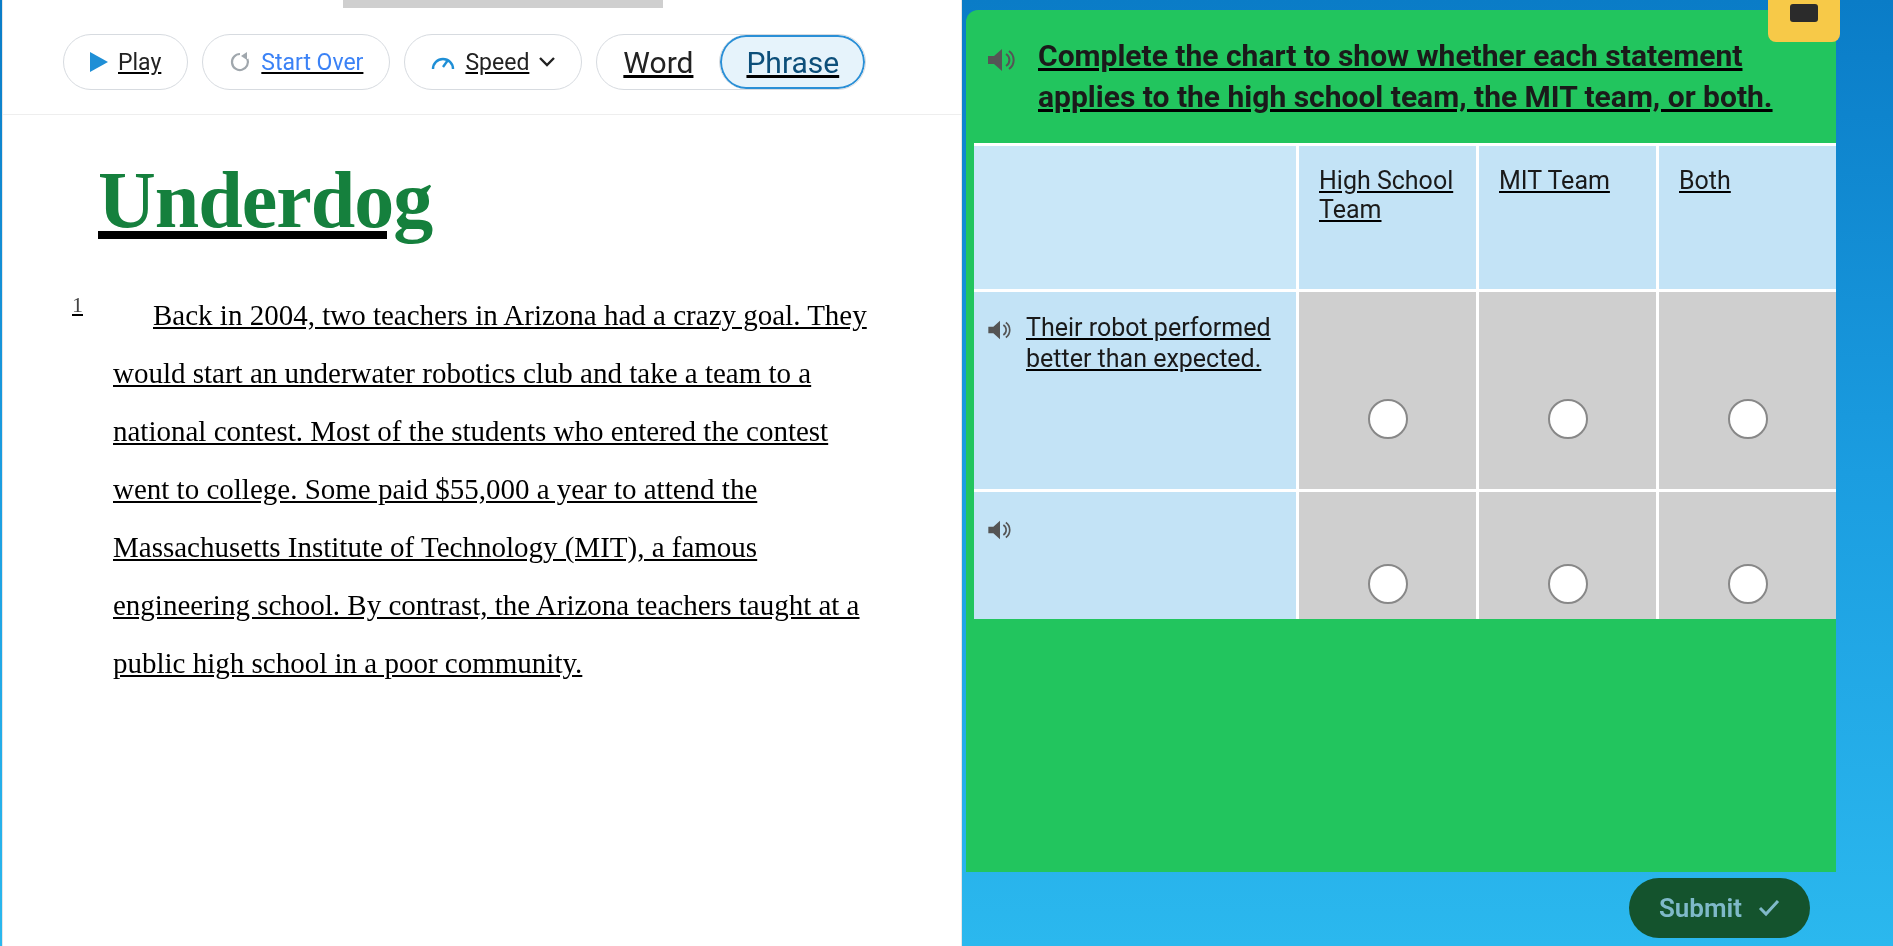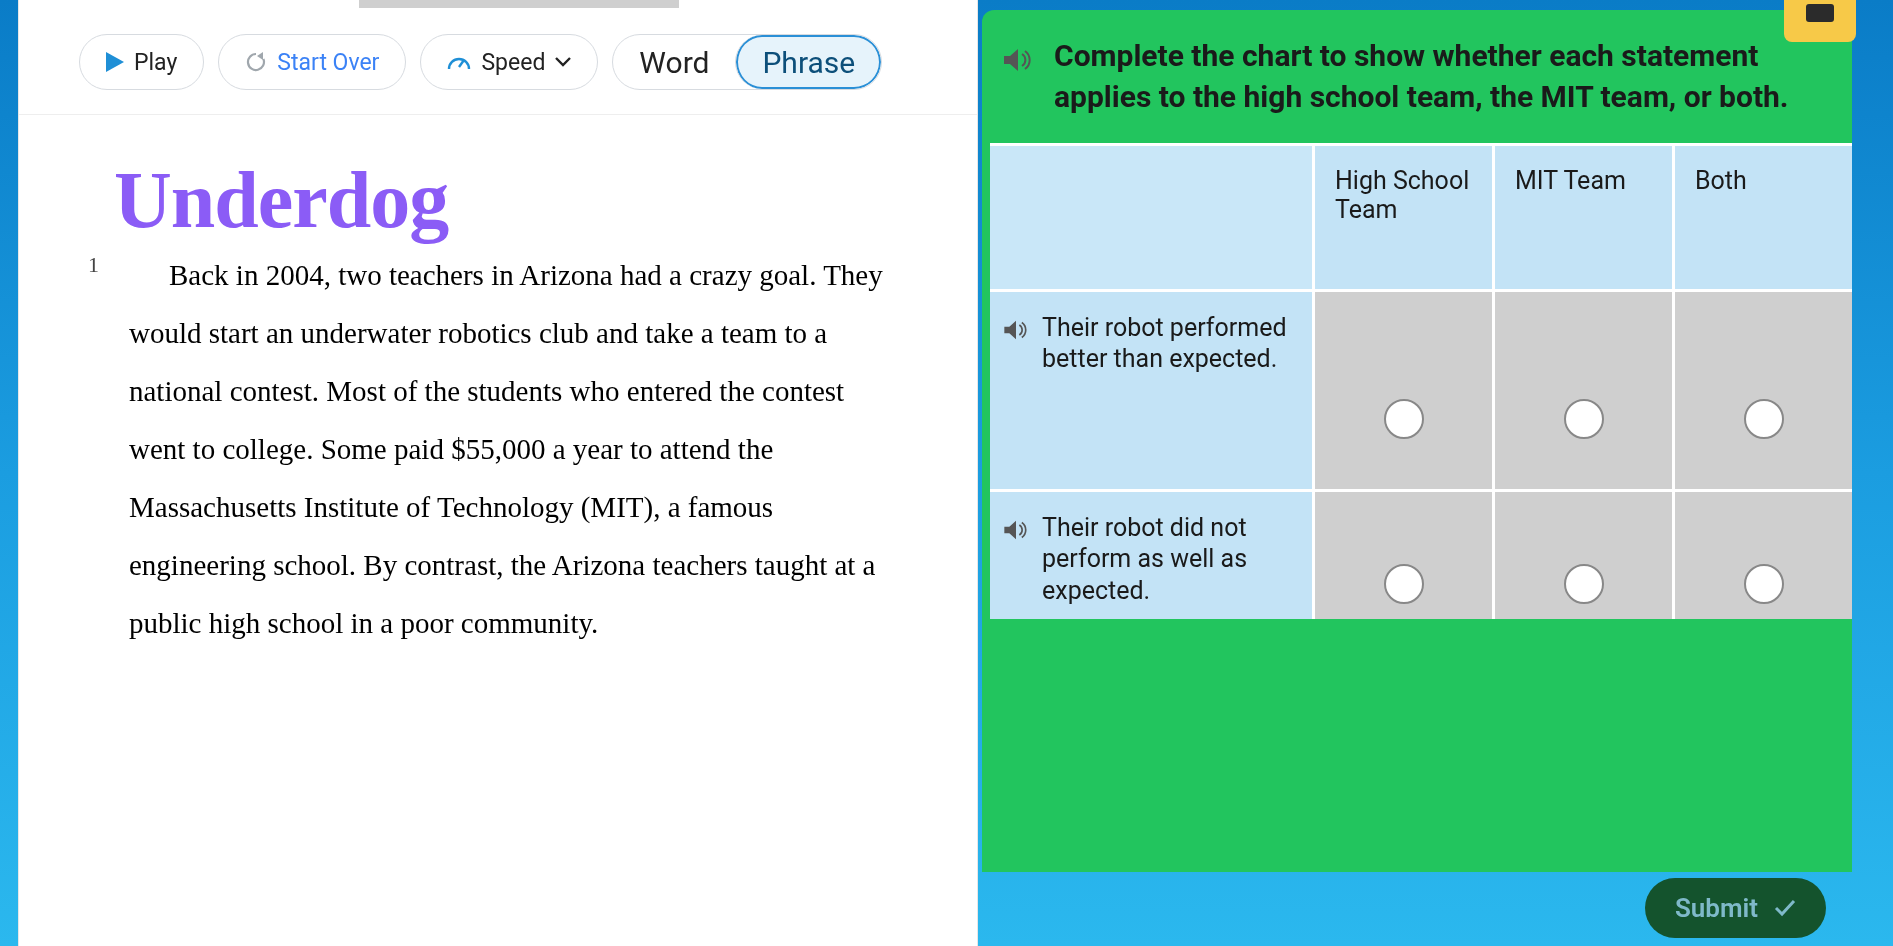--- a/index.html
+++ b/index.html
@@ -7,21 +7,22 @@
   font-family: -apple-system, BlinkMacSystemFont, "Segoe UI", Roboto, Helvetica, Arial, sans-serif;
   background: linear-gradient(180deg, #0a7cc7 0%, #1b9de0 50%, #2bb8ee 100%);
   width: 1893px;
   height: 946px;
   overflow: hidden;
   position: relative;
 }
 .app-wrap {
   display: flex;
   height: 100%;
-  padding: 0 18px;
+  padding: 0 2px;
+  text-decoration: underline;
 }
 .left-panel {
   flex: 1;
   background: #fff;
   display: flex;
   flex-direction: column;
   max-width: 960px;
   border-left: 1px solid #e6e6e6;
   border-right: 1px solid #e6e6e6;
 }
@@ -87,22 +88,23 @@
 }
 .article-area {
   flex: 1;
   overflow: hidden;
   padding: 40px 70px 0 50px;
 }
 .article-title {
   font-family: Georgia, "Times New Roman", serif;
   font-weight: 800;
   font-size: 80px;
-  color: #8b5cf6;
+  color: #15803d;
   margin-left: 45px;
+  margin-bottom: 40px;
   letter-spacing: -1px;
 }
 .para-row {
   display: flex;
   gap: 30px;
 }
 .para-num {
   width: 30px;
   text-align: right;
   font-size: 22px;
@@ -356,21 +358,20 @@
 
         <div class="chart-row body-row">
           <div class="cell col-stmt stmt-cell">
             <div class="speaker-btn">
               <svg width="24" height="20" viewBox="0 0 28 24">
                   <polygon points="0,8 6,8 14,1 14,23 6,16 0,16" fill="#555"></polygon>
                   <path d="M18 6a7 7 0 0 1 0 12" fill="none" stroke="#555" stroke-width="2"></path>
                   <path d="M21 3a11 11 0 0 1 0 18" fill="none" stroke="#555" stroke-width="2"></path>
                 </svg>
             </div>
-            <div class="stmt-text">Their robot did not perform as well as expected.</div>
           </div>
           <div class="cell col-opt opt-cell">
               <div class="radio-circle"></div>
             </div>
           <div class="cell col-opt opt-cell">
               <div class="radio-circle"></div>
             </div>
           <div class="cell col-opt opt-cell">
               <div class="radio-circle"></div>
             </div>

